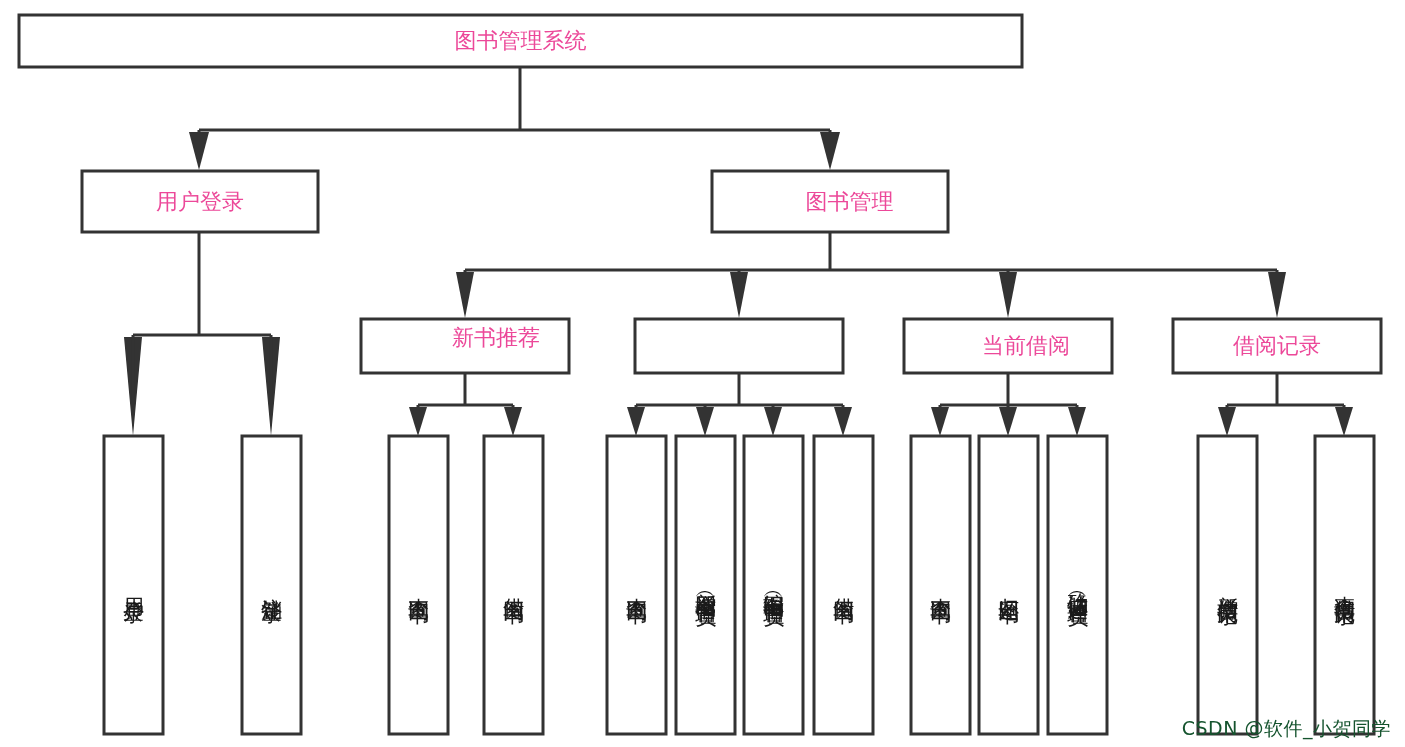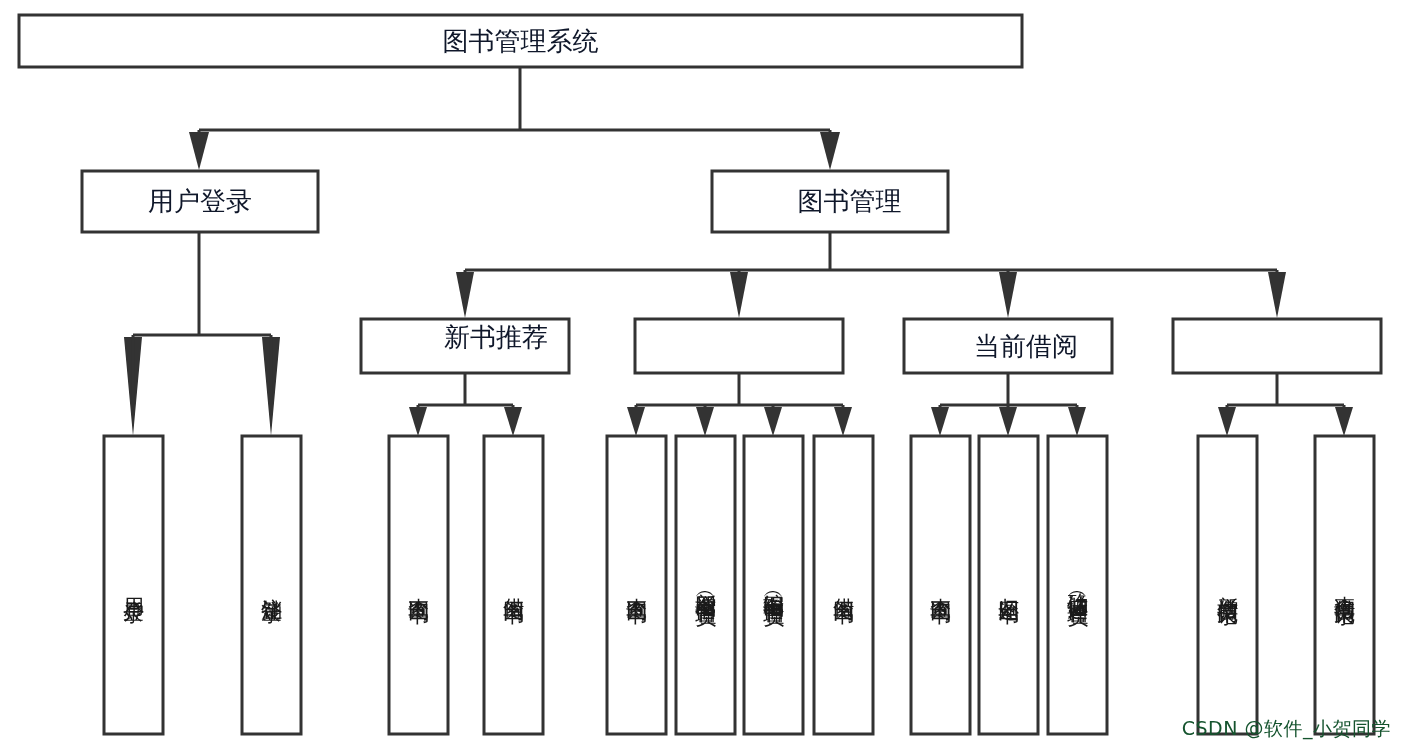--- a/index.html
+++ b/index.html
@@ -28,22 +28,22 @@
     color:#1a1a1a;
     white-space:nowrap;
     pointer-events:none;
   }
   .hlabel-box{
     position:absolute;
     display:flex;
     align-items:center;
     justify-content:center;
     font-family:"DejaVu Sans","Liberation Sans",sans-serif;
-    font-size:26px;
-    color:#0f172a;
+    font-size:22px;
+    color:#ec4899;
     white-space:nowrap;
     pointer-events:none;
     text-align:right;
   }
   #watermark{
     position:absolute;
     right:14px;bottom:5px;
     font-family:"DejaVu Sans","Liberation Sans",sans-serif;
     font-size:19px;
     color:#14532d;
@@ -152,20 +152,21 @@
     </g>
   </svg>
 
   <div class="hlabel-box" style="left:19px;top:15px;width:1003px;height:52px;">图书管理系统</div>
 
   <div class="hlabel-box" style="left:82px;top:171px;width:236px;height:61px;">用户登录</div>
   <div class="hlabel-box" style="left:712px;top:171px;width:275px;height:61px;">图书管理</div>
 
   <div class="hlabel-box" style="left:361px;top:311px;width:208px;height:53px;padding-left:31px;">新书推荐</div>
   <div class="hlabel-box" style="left:904px;top:319px;width:244px;height:54px;">当前借阅</div>
+  <div class="hlabel-box" style="left:1173px;top:319px;width:208px;height:54px;">借阅记录</div>
 
   <div class="vlabel-box" style="left:104px;top:436px;width:59px;height:298px;">用户登录</div>
   <div class="vlabel-box" style="left:242px;top:436px;width:59px;height:298px;">注销登录</div>
 
   <div class="vlabel-box" style="left:389px;top:436px;width:59px;height:298px;">查询图书</div>
   <div class="vlabel-box" style="left:484px;top:436px;width:59px;height:298px;">借阅图书</div>
 
   <div class="vlabel-box" style="left:607px;top:436px;width:59px;height:298px;">查询图书</div>
   <div class="vlabel-box" style="left:676px;top:436px;width:59px;height:298px;">新增图书（管理员）</div>
   <div class="vlabel-box" style="left:744px;top:436px;width:59px;height:298px;">编辑图书（管理员）</div>

